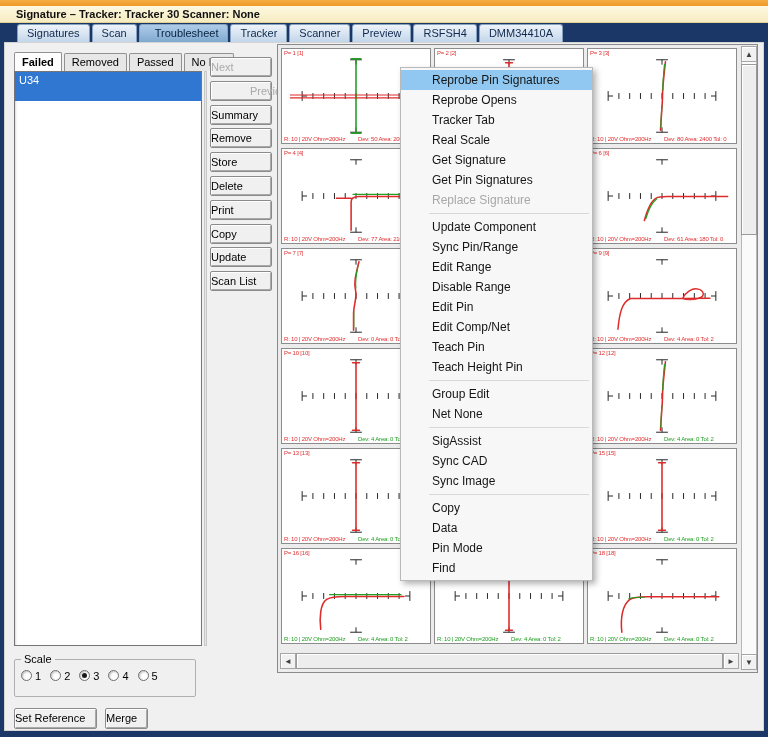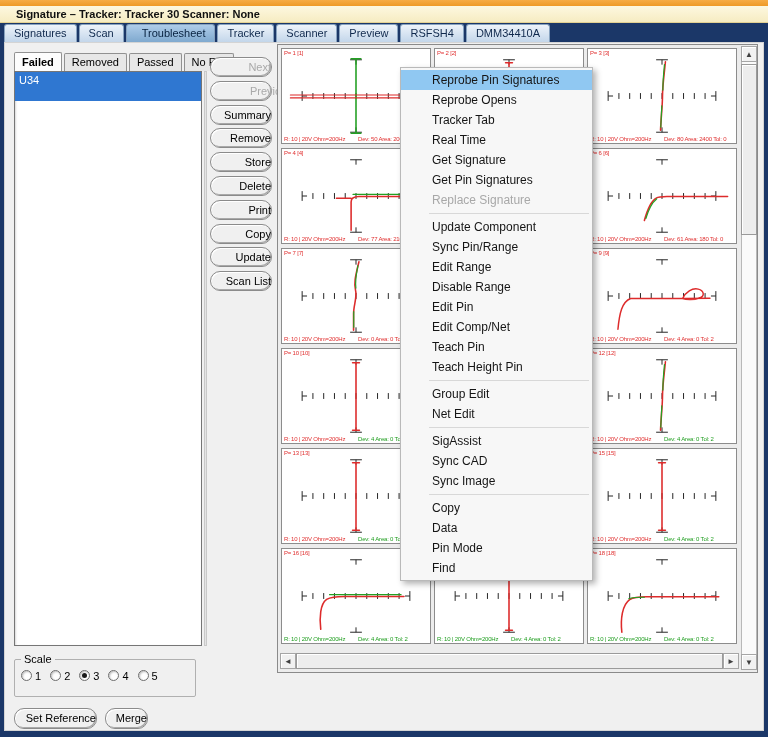--- a/index.html
+++ b/index.html
@@ -10,21 +10,21 @@
   
   .accent{position:absolute;left:0;top:0;width:768px;height:6px;
           background:linear-gradient(#F6AC45,#EE9A27);}
   .titlebar{position:absolute;left:0;top:6px;width:768px;height:17px;
             background:linear-gradient(#FDF8E0,#F6ECC2);
             border-bottom:1px solid #E3D193;
             font-size:11px;font-weight:bold;color:#111;
             line-height:17px;padding-left:16px;box-sizing:border-box;}
 
   
-  .tabbar{position:absolute;left:4px;top:24px;height:18px;display:flex;align-items:flex-end;}
+  .tabbar{position:absolute;left:17px;top:24px;height:18px;display:flex;align-items:flex-end;}
   .tab{height:17px;line-height:17px;padding:0 9px;margin-right:2px;font-size:11px;color:#10294D;
        background:linear-gradient(#EDF3FA,#C3D6EA);
        border:1px solid #87A2BF;border-bottom:none;border-radius:3px 3px 0 0;white-space:nowrap;}
   .tab.active{background:linear-gradient(#AECCE9,#7FA9CF);color:#07213F;padding-left:15px;}
 
   
   .content-bg{position:absolute;left:4px;top:42px;width:760px;height:689px;
               background:#F0F0F0;border:1px solid #D4D4D4;box-sizing:border-box;}
 
   
@@ -33,21 +33,21 @@
           background:#E7E7E7;border:1px solid #919191;border-bottom:none;border-radius:2px 2px 0 0;text-align:center;}
   .subtab.active{background:#FDFDFD;height:18px;line-height:18px;font-weight:bold;}
   .listbox{position:absolute;left:14px;top:71px;width:188px;height:575px;background:#FFF;
            border:1px solid #767676;box-shadow:inset 1px 1px 2px rgba(0,0,0,.15);box-sizing:border-box;}
   .list-item{height:29px;line-height:17px;font-size:11px;padding-left:4px;color:#000;}
   .list-item.selected{background:#2F77D1;color:#FFF;}
   .splitter{position:absolute;left:204px;top:71px;width:3px;height:575px;background:#E4E4E4;
             border:1px solid #C9C9C9;box-sizing:border-box;}
 
   .win-btn{position:absolute;font-family:"Liberation Sans",sans-serif;font-size:11px;color:#000;
-           background:#F0F0F0;border:1px solid #8B8B8B;border-radius:10px;text-align:right;
+           background:#F0F0F0;border:1px solid #8B8B8B;border-radius:2px;text-align:left;
            box-shadow:inset 1px 1px 0 #FFF,inset -1px -1px 0 #A9A9A9;padding:0;box-sizing:border-box;}
   .win-btn.disabled{color:#A9A9A9;}
   .col-btn{left:210px;width:62px;height:20px;line-height:18px;}
 
   .scalebox{position:absolute;left:14px;top:653px;width:182px;height:44px;margin:0;
             border:1px solid #B0B0B0;border-radius:2px;padding:2px 0 0 6px;box-sizing:border-box;}
   .scalebox legend{font-size:11px;padding:0 3px;color:#000;margin-top:12px;}
   .radio{display:inline-flex;align-items:center;margin-right:9px;font-size:11px;color:#000;}
   .radio .circ{width:11px;height:11px;border-radius:50%;border:1px solid #6E6E6E;background:#FFF;
                margin-right:3px;position:relative;box-shadow:inset 1px 1px 2px rgba(0,0,0,.25);box-sizing:border-box;}
@@ -574,36 +574,36 @@
 
   <div class="htrack"></div>
   <div class="hthumb"></div>
   <div class="sb-btn" style="left:280px;top:653px;width:16px;height:16px;" id="sbLeft">◄</div>
   <div class="sb-btn" style="left:723px;top:653px;width:16px;height:16px;" id="sbRight">►</div>
 
   <div class="context-menu" id="ctxmenu">
       <div class="menu-item hl">Reprobe Pin Signatures</div>
       <div class="menu-item">Reprobe Opens</div>
       <div class="menu-item">Tracker Tab</div>
-      <div class="menu-item">Real Time</div>
+      <div class="menu-item">Real Scale</div>
       <div class="menu-item">Get Signature</div>
       <div class="menu-item">Get Pin Signatures</div>
       <div class="menu-item disabled">Replace Signature</div>
       <div class="menu-sep"></div>
       <div class="menu-item">Update Component</div>
       <div class="menu-item">Sync Pin/Range</div>
       <div class="menu-item">Edit Range</div>
       <div class="menu-item">Disable Range</div>
       <div class="menu-item">Edit Pin</div>
       <div class="menu-item">Edit Comp/Net</div>
       <div class="menu-item">Teach Pin</div>
       <div class="menu-item">Teach Height Pin</div>
       <div class="menu-sep"></div>
       <div class="menu-item">Group Edit</div>
-      <div class="menu-item">Net Edit</div>
+      <div class="menu-item">Net None</div>
       <div class="menu-sep"></div>
       <div class="menu-item">SigAssist</div>
       <div class="menu-item">Sync CAD</div>
       <div class="menu-item">Sync Image</div>
       <div class="menu-sep"></div>
       <div class="menu-item">Copy</div>
       <div class="menu-item">Data</div>
       <div class="menu-item">Pin Mode</div>
       <div class="menu-item">Find</div>
     </div>

